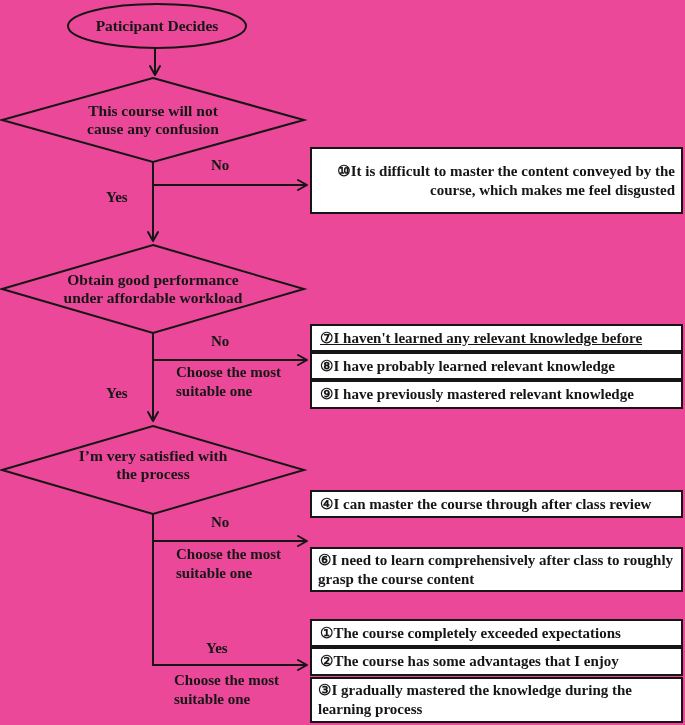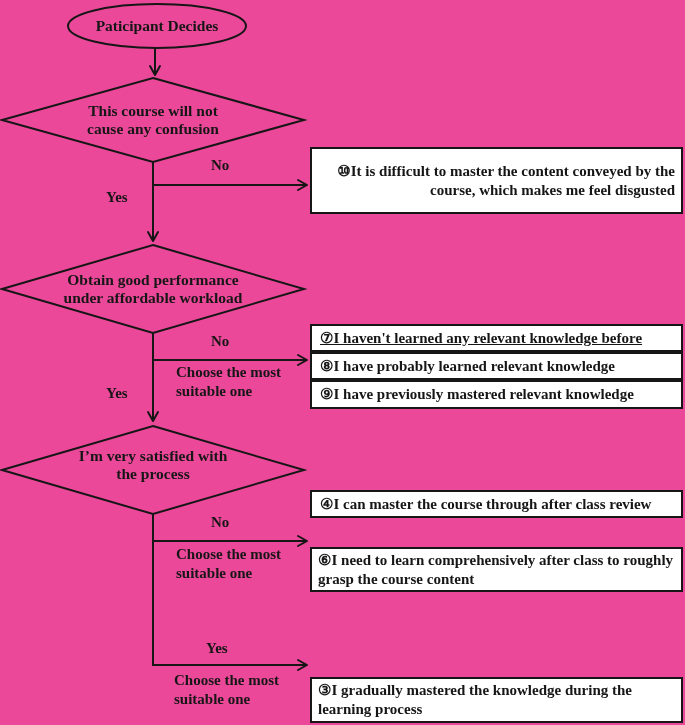--- a/index.html
+++ b/index.html
@@ -141,17 +141,23 @@
     <span class="txt">④I can master the course through after class review</span>
   </div>
 
   <div class="box b9 nowrap">
     <span class="txt">⑨I have previously mastered relevant knowledge</span>
   </div>
   <div class="box b6 center">
     <span class="txt">⑥I need to learn comprehensively after class to roughly grasp the course content</span>
   </div>
 
+  <div class="box b1 nowrap">
+    <span class="txt">①The course completely exceeded expectations</span>
+  </div>
+  <div class="box b2 nowrap">
+    <span class="txt">②The course has some advantages that I enjoy</span>
+  </div>
   <div class="box b3 center">
     <span class="txt">③I gradually mastered the knowledge during the learning process</span>
   </div>
 
 </div>
 
 </body></html>

